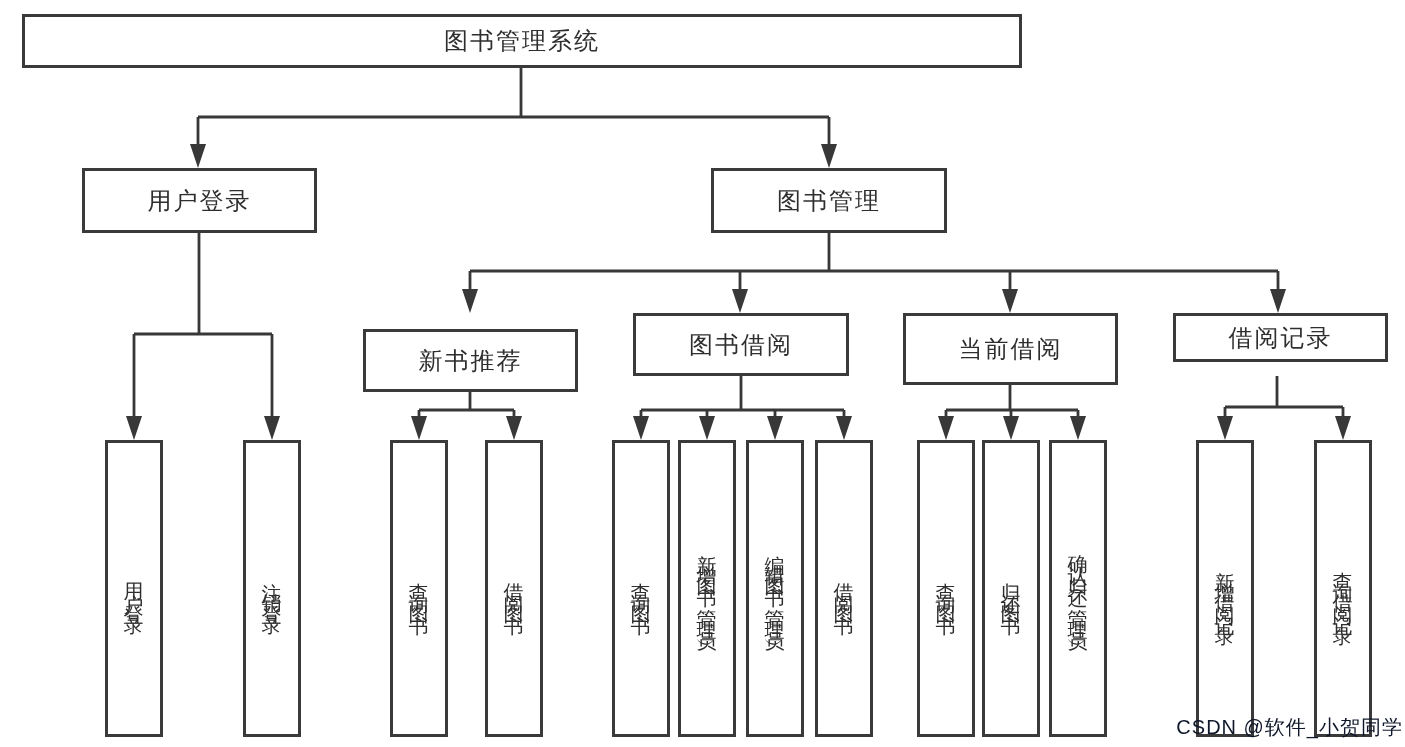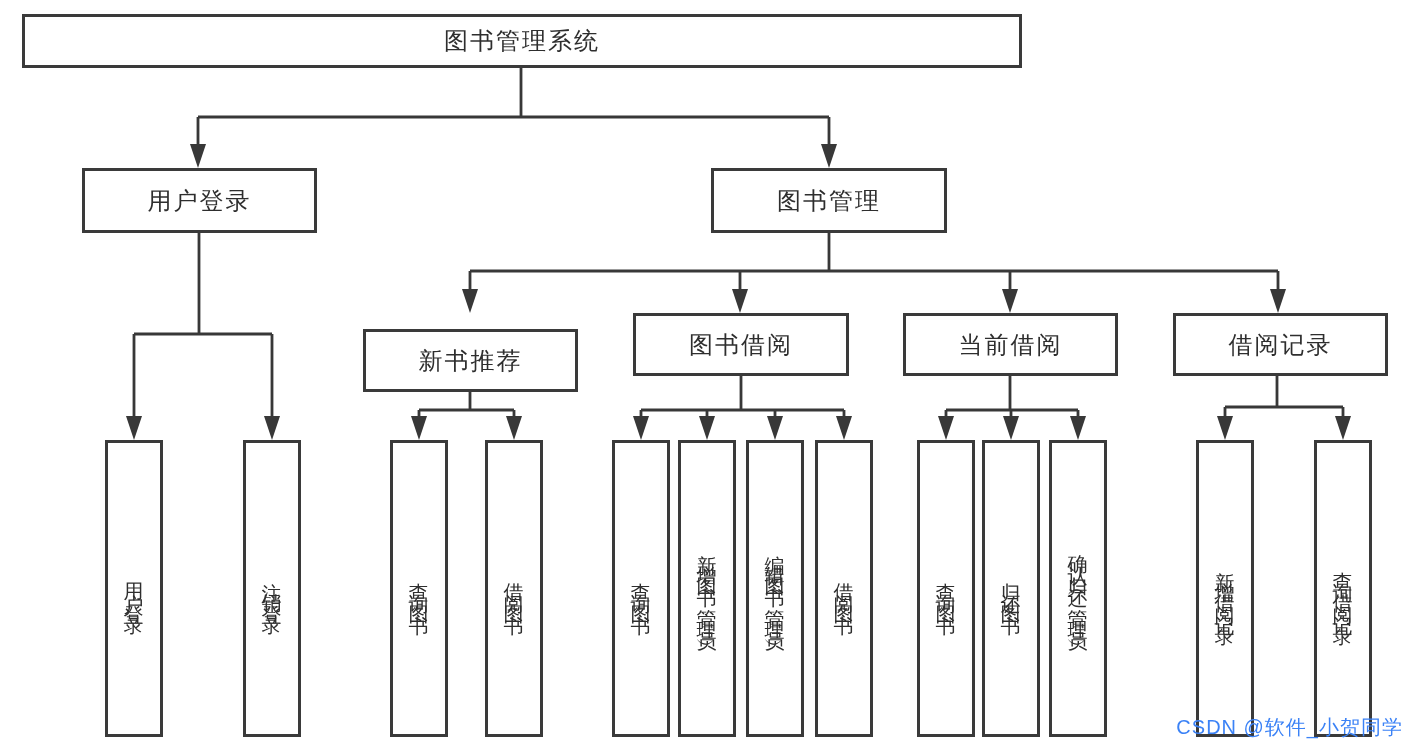--- a/index.html
+++ b/index.html
@@ -12,21 +12,21 @@
     position:absolute;box-sizing:border-box;background:#ffffff;
     border:3px solid #3a3a3a;display:flex;align-items:center;justify-content:center;
   }
   .box .label{font-size:24px;letter-spacing:2px;white-space:nowrap;}
   .leaf .label{
     writing-mode:vertical-rl;text-orientation:mixed;
     font-size:20px;letter-spacing:11px;line-height:1;white-space:normal;
   }
   .watermark{
     position:absolute;right:2px;bottom:6px;font-size:20px;letter-spacing:1px;
-    color:#3b82f6;z-index:5;
+    color:#0f172a;z-index:5;
   }
 </style>
 </head>
 <body>
 
 <div class="stage">
 
   <svg class="connectors" viewBox="0 0 1405 747" xmlns="http://www.w3.org/2000/svg">
     <path d="M521 68 V117 M198 117 H829 M198 117 V146 M829 117 V146
              M199 233 V334 M134 334 H272 M134 334 V418 M272 334 V418
@@ -68,24 +68,24 @@
   <div class="box" style="left:711px;top:168px;width:236px;height:65px;">
     <span class="label">图书管理</span>
   </div>
 
   <div class="box" style="left:363px;top:313px;width:215px;height:63px;margin-top:16px;">
     <span class="label">新书推荐</span>
   </div>
   <div class="box" style="left:633px;top:313px;width:216px;height:63px;">
     <span class="label">图书借阅</span>
   </div>
-  <div class="box" style="left:903px;top:313px;width:215px;height:63px;">
+  <div class="box" style="left:903px;top:313px;width:215px;height:72px;">
     <span class="label">当前借阅</span>
   </div>
-  <div class="box" style="left:1173px;top:313px;width:215px;height:63px;">
+  <div class="box" style="left:1173px;top:313px;width:215px;height:49px;">
     <span class="label">借阅记录</span>
   </div>
 
   <div class="box leaf" style="left:105px;top:440px;width:58px;height:297px;">
     <span class="label">用户登录</span>
   </div>
   <div class="box leaf" style="left:243px;top:440px;width:58px;height:297px;">
     <span class="label">注销登录</span>
   </div>
 

